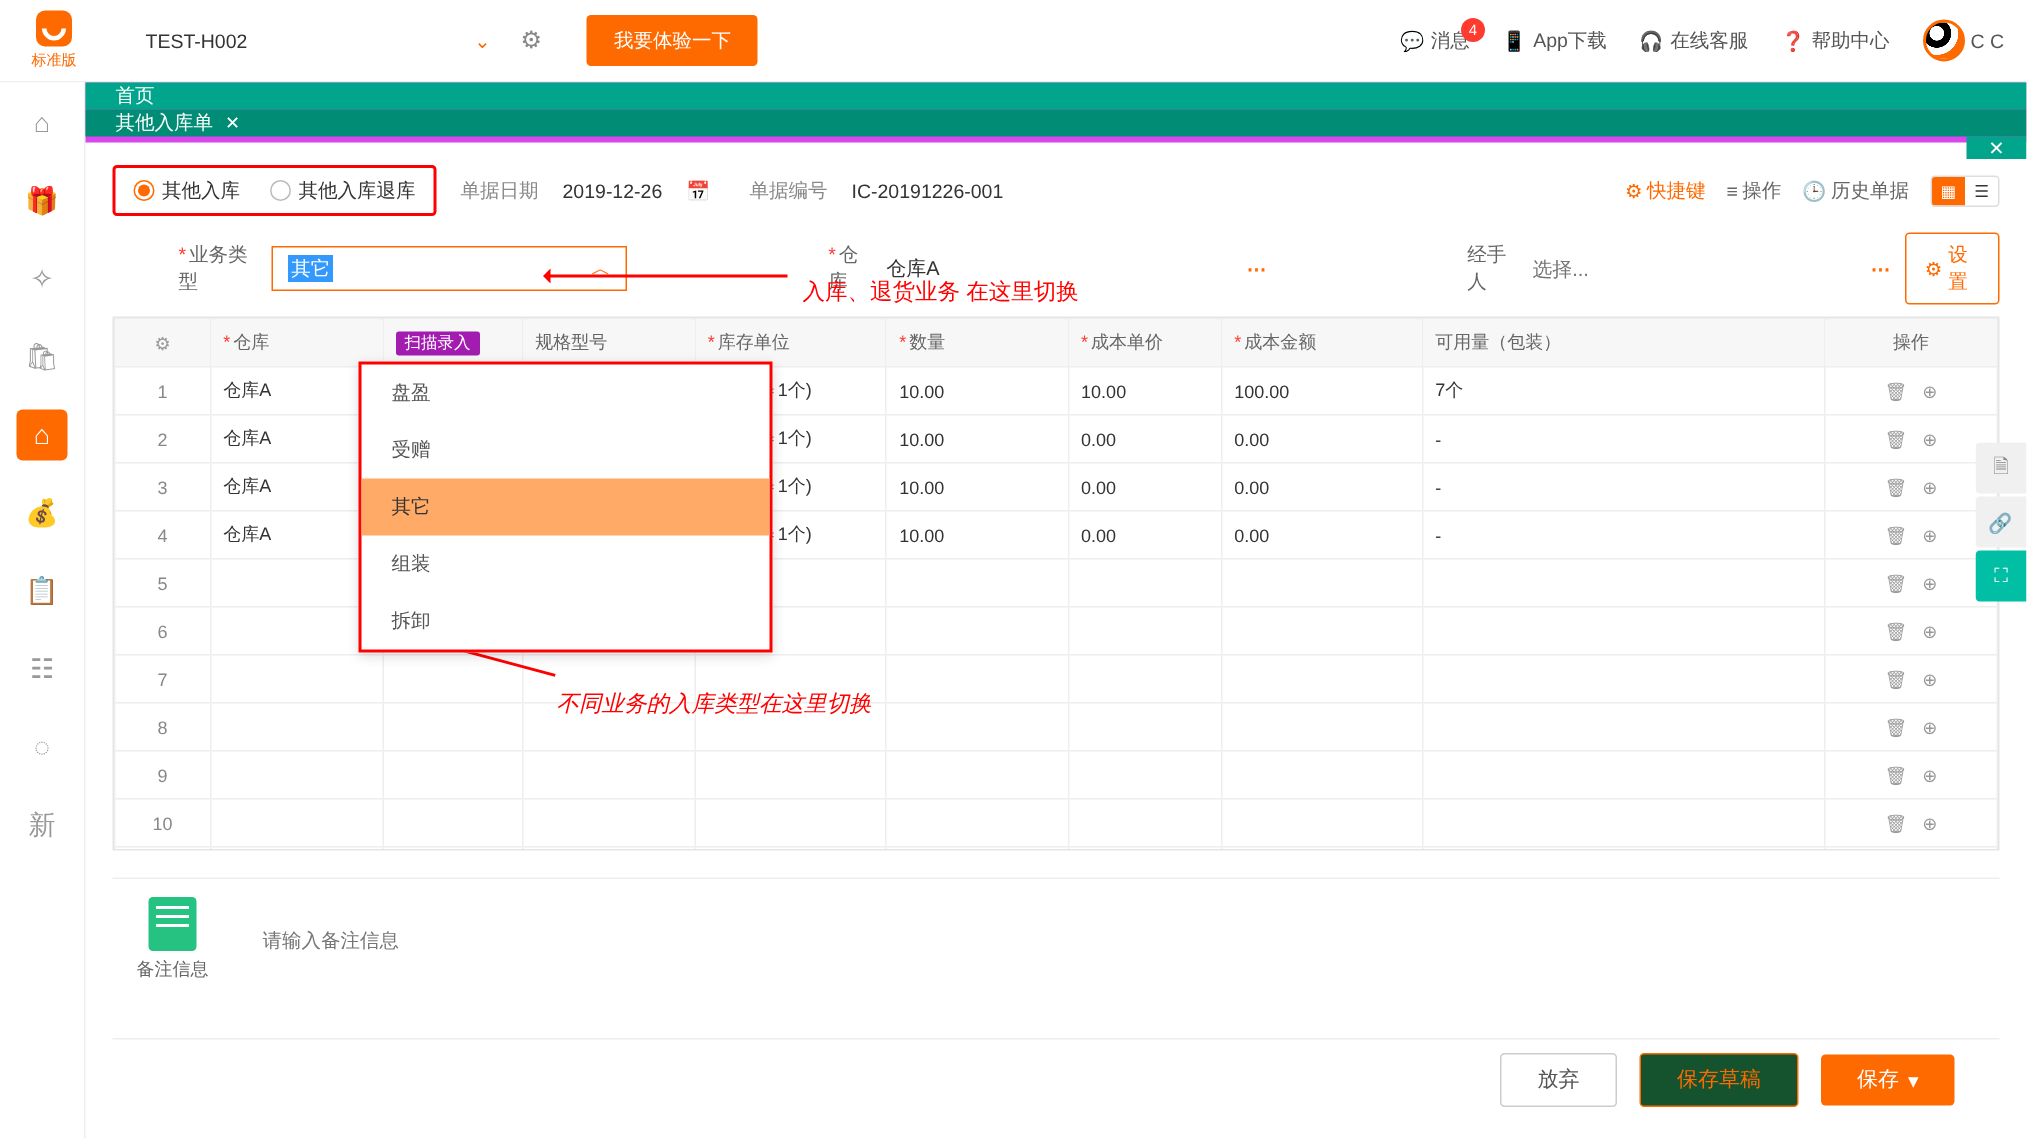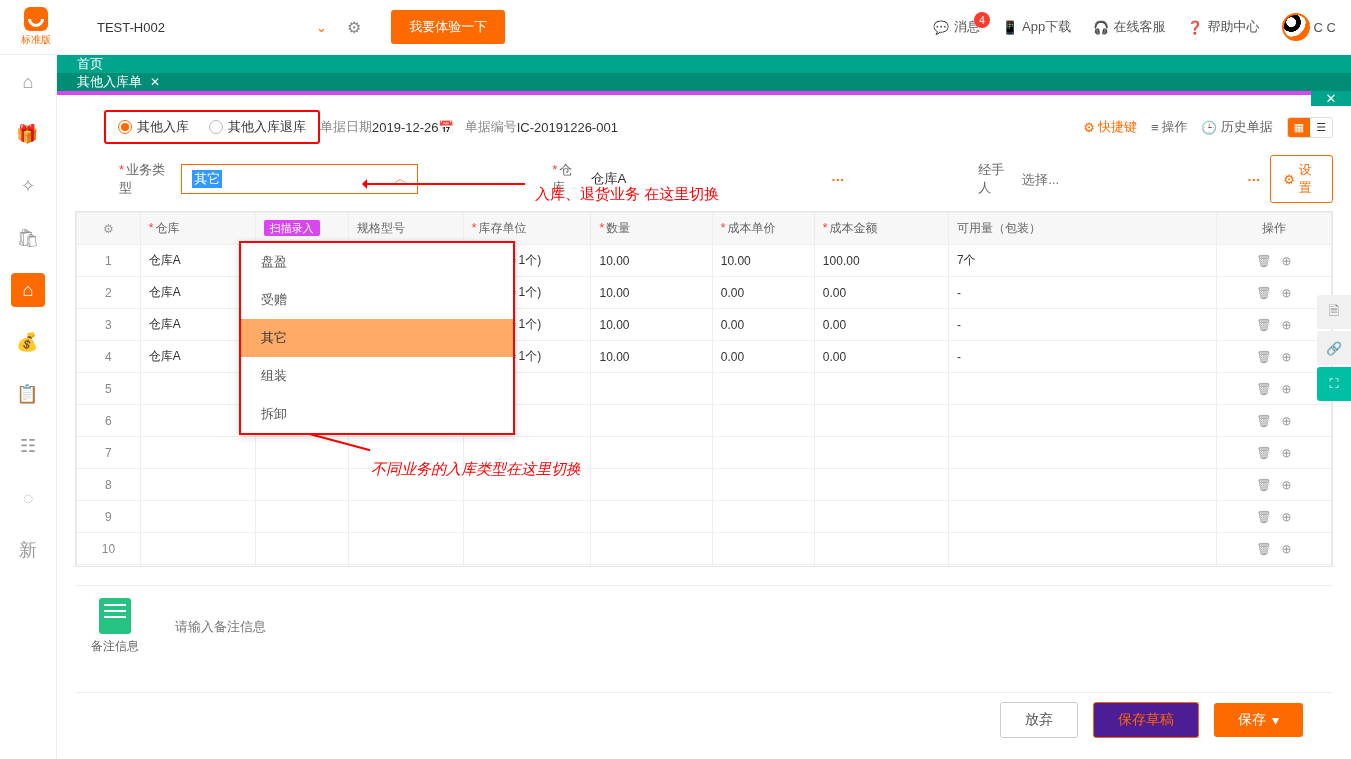--- a/index.html
+++ b/index.html
@@ -32,21 +32,21 @@
 
 .tabs-bar { height: 40px; background: #d946ef; display: flex; align-items: stretch; flex-direction: column; }
 .tab { padding: 0 20px; display: flex; align-items: center; color: #fff; cursor: pointer; gap: 8px; }
 .tab.home { background: #00a58b; }
 .tab.active { background: #008c75; }
 .tab-close { font-size: 12px; cursor: pointer; }
 .tabs-close-all { margin-left: auto; width: 40px; display: flex; align-items: center; justify-content: center; color: #fff; background: #00a58b; cursor: pointer; }
 
 
 .content { flex: 1; padding: 12px 18px; overflow: hidden; display: flex; flex-direction: column; }
-.row1 { display: flex; align-items: center; gap: 0; height: 40px; position: relative; margin-left: 29px; }
+.row1 { display: flex; align-items: center; gap: 16px; height: 40px; position: relative; }
 .radio-group { display: flex; gap: 20px; border: 2px solid #ff0000; padding: 6px 12px; border-radius: 3px; }
 .radio { display: flex; align-items: center; gap: 5px; cursor: pointer; }
 .radio-circle { width: 14px; height: 14px; border: 1px solid #bbb; border-radius: 50%; display: flex; align-items: center; justify-content: center; }
 .radio.checked .radio-circle { border-color: #ff6a00; }
 .radio.checked .radio-circle::after { content: ''; width: 8px; height: 8px; background: #ff6a00; border-radius: 50%; }
 .date-label { color: #888; }
 .date-val { color: #333; }
 .cal-icon { color: #ff6a00; }
 .doc-label { color: #888; margin-left: 10px; }
 .row1-right { margin-left: auto; display: flex; align-items: center; gap: 14px; }
@@ -80,21 +80,21 @@
 .table-wrap { flex: 1; margin-top: 12px; border: 1px solid #e5e5e5; overflow: hidden; display: flex; flex-direction: column; }
 .table-scroll { flex: 1; overflow-y: auto; }
 table { width: 100%; border-collapse: collapse; }
 th, td { border: 1px solid #eee; height: 32px; padding: 0 8px; font-size: 12px; text-align: left; white-space: nowrap; }
 th { background: #f7f7f7; color: #666; font-weight: normal; position: sticky; top:0; }
 th .req-star { color: #ff3b30; }
 .col-gear { width: 40px; text-align: center; color: #999; }
 .col-num { width: 50px; text-align: center; color: #888; }
 .col-wh { width: 90px; }
 .col-scan { width: 60px; }
-.scan-btn { background: #d946ef; color: #fff; padding: 2px 6px; border-radius: 2px; font-size: 11px; cursor: pointer; }
+.scan-btn { background: #a21caf; color: #fff; padding: 2px 6px; border-radius: 2px; font-size: 11px; cursor: pointer; }
 .col-spec { width: 90px; }
 .col-unit { width: 100px; }
 .col-qty { width: 95px; }
 .col-price { width: 80px; }
 .col-amt { width: 105px; }
 .col-avail { width: 210px; }
 .col-ops { width: 90px; text-align: center; }
 .ops-icons { display: flex; gap: 10px; justify-content: center; color: #999; }
 .ops-icons span { cursor: pointer; }
 
@@ -103,21 +103,21 @@
 .note-icon-block { display: flex; flex-direction: column; align-items: center; width: 80px; }
 .note-icon { width: 32px; height: 36px; background: #26c281; border-radius: 3px; position: relative; }
 .note-icon::before { content:''; position:absolute; top:6px; left:5px; right:5px; height:2px; background:#fff; box-shadow: 0 6px 0 #fff, 0 12px 0 #fff; }
 .note-label { font-size: 12px; color: #666; margin-top: 4px; }
 .note-input { flex: 1; border: none; color: #bbb; font-size: 13px; }
 
 
 .footer { height: 55px; border-top: 1px solid #eee; display: flex; align-items: center; justify-content: flex-end; padding: 0 30px; gap: 15px; margin-top: 25px; }
 .btn { padding: 8px 24px; border-radius: 3px; cursor: pointer; font-size: 14px; }
 .btn-default { border: 1px solid #ccc; color: #555; background: #fff; }
-.btn-outline { border: 1px solid #ff6a00; color: #ff6a00; background: #4c1d95; text-align: center; }
+.btn-outline { border: 1px solid #ff6a00; color: #ff6a00; background: #14532d; text-align: center; }
 .btn-primary { background: #ff6a00; color: #fff; display: flex; align-items: center; gap: 6px; }
 
 
 .right-dock { position: absolute; right: 0; top: 240px; display: flex; flex-direction: column; }
 .dock-item { width: 34px; height: 34px; background: #f0f0f0; color: #888; display: flex; align-items: center; justify-content: center; cursor: pointer; margin-bottom: 2px; border-radius: 3px 0 0 3px; }
 .dock-item.active { background: #00bfa5; color: #fff; }
 .arrow-line1 { position: absolute; top: 128px; left: 308px; width: 160px; height: 2px; background: #ff0000; }
 .arrow-line1::before { content:''; position:absolute; left:-8px; top:-4px; border: 5px solid transparent; border-right-color: #ff0000; }
 .arrow-line2 { position: absolute; top: 380px; left: 205px; width: 110px; height: 2px; background: #ff0000; transform: rotate(15deg); }
 .arrow-line2::before { content:''; position:absolute; left:-8px; top:-4px; border: 5px solid transparent; border-right-color: #ff0000; }

